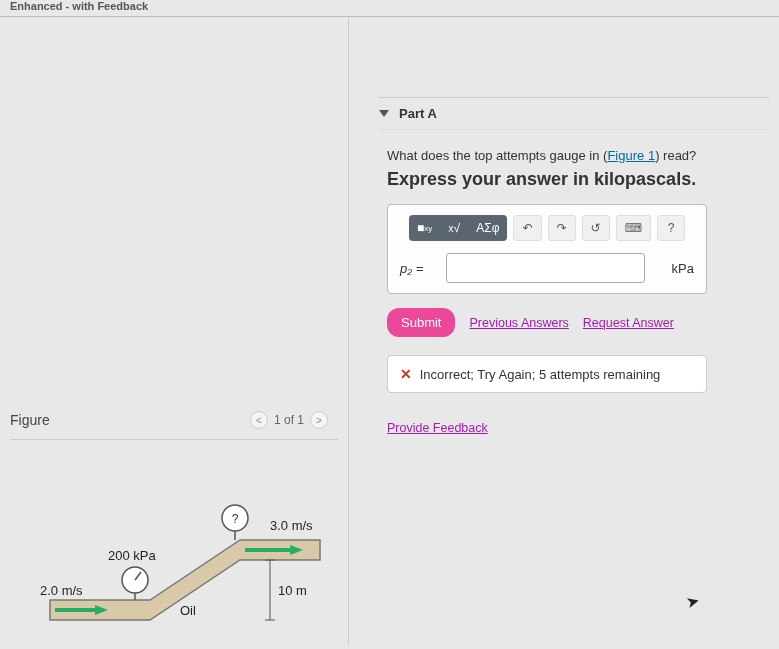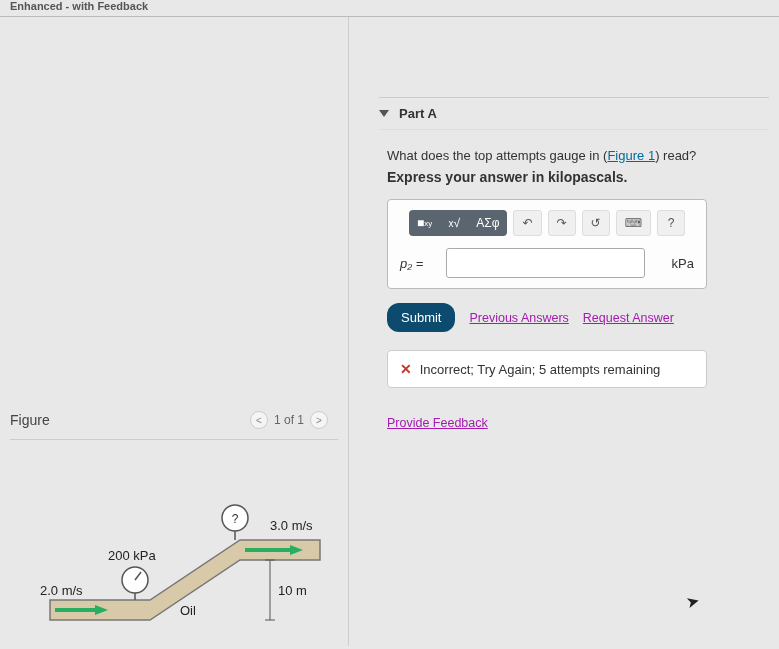--- a/index.html
+++ b/index.html
@@ -78,21 +78,21 @@
     .disclosure {
       width:0; height:0;
       border-left:5px solid transparent;
       border-right:5px solid transparent;
       border-top:7px solid #555;
     }
     .part-title { font-weight: bold; font-size: 13px; }
     .part-body { padding: 18px 0 0 8px; }
     .question { font-size: 13px; margin-bottom: 6px; color:#333; }
     .question a { color: #0369a1; text-decoration: underline; }
-    .instruction { font-size: 14px; font-weight: bold; margin-bottom: 14px; }
+    .instruction { font-size: 18px; font-weight: bold; margin-bottom: 14px; }
     .answer-box {
       border: 1px solid #bbb;
       border-radius: 4px;
       background: #fdfdfd;
       padding: 10px 12px;
       width: 320px;
     }
     .toolbar {
       display: flex;
       align-items: center;
@@ -131,21 +131,21 @@
       flex:1;
       height:30px;
       border:1px solid #aaa;
       border-radius:3px;
       padding:0 6px;
       font-size:13px;
     }
     .unit { font-size:13px; margin-left:4px; }
     .actions { margin-top:14px; display:flex; align-items:center; gap:14px; }
     .submit-btn {
-      background:#0c4a6e;
+      background:#ec4899;
       color:#fff;
       border:none;
       padding:7px 14px;
       font-size:13px;
       border-radius:12px;
       cursor:pointer;
     }
     .link { color:#a21caf; text-decoration:underline; font-size:12.5px; cursor:pointer; }
     .feedback-box {
       margin-top:18px;

